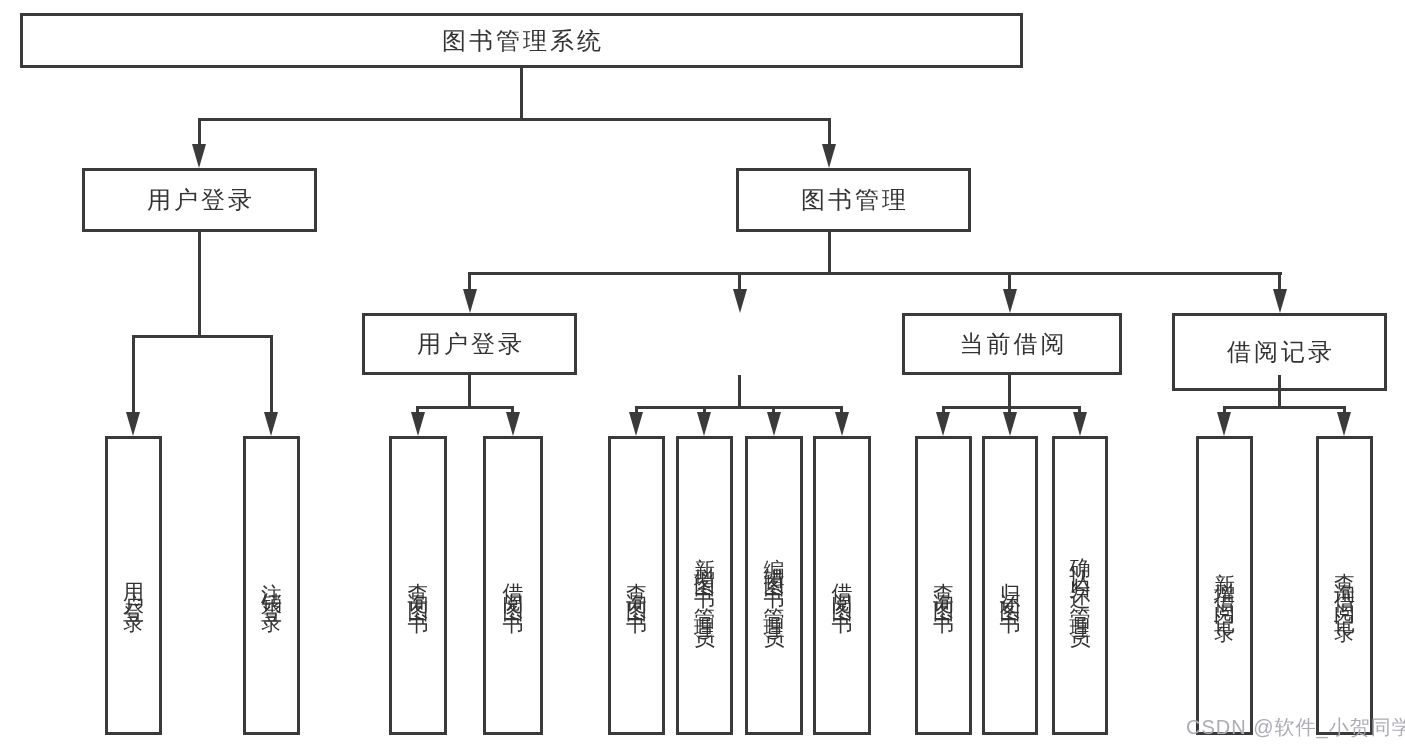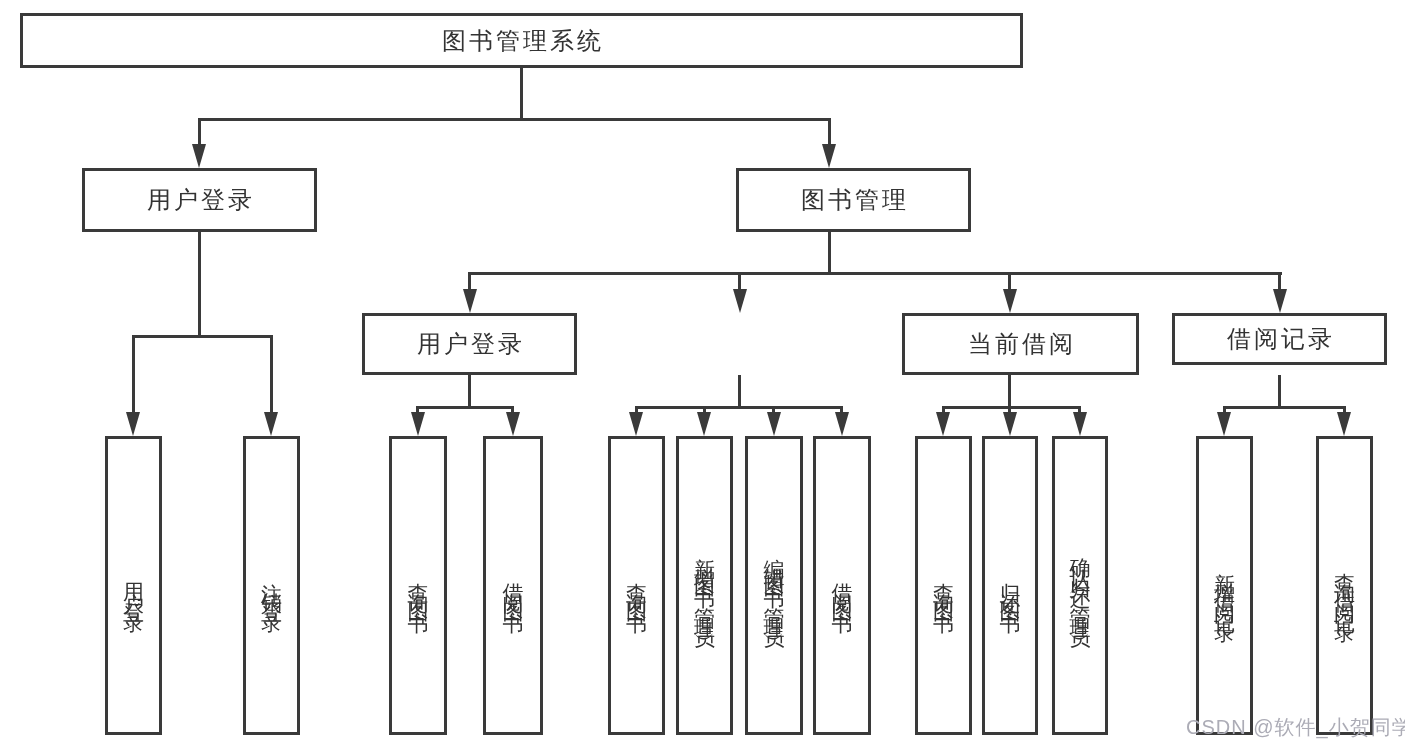--- a/index.html
+++ b/index.html
@@ -46,22 +46,22 @@
   <div class="vl" style="left:468px;top:272px;height:20px;"></div>
   <div class="ar" style="left:463px;top:289px;"></div>
   <div class="vl" style="left:738px;top:272px;height:20px;"></div>
   <div class="ar" style="left:733px;top:289px;"></div>
   <div class="vl" style="left:1008px;top:272px;height:20px;"></div>
   <div class="ar" style="left:1003px;top:289px;"></div>
   <div class="vl" style="left:1278px;top:272px;height:20px;"></div>
   <div class="ar" style="left:1273px;top:289px;"></div>
 
   <div class="node hnode" style="left:362px;top:313px;width:215px;height:62px;">用户登录</div>
-  <div class="node hnode" style="left:902px;top:313px;width:237px;height:62px;">当前借阅</div>
-  <div class="node hnode" style="left:1172px;top:313px;width:215px;height:52px;">借阅记录</div>
+  <div class="node hnode" style="left:902px;top:313px;width:220px;height:62px;">当前借阅</div>
+  <div class="node hnode" style="left:1172px;top:313px;width:215px;height:78px;">借阅记录</div>
 
   <div class="vl" style="left:468px;top:375px;height:34px;"></div>
   <div class="hl" style="left:416px;top:406px;width:98px;"></div>
   <div class="vl" style="left:416px;top:406px;height:8px;"></div>
   <div class="ar" style="left:411px;top:412px;"></div>
   <div class="vl" style="left:511px;top:406px;height:8px;"></div>
   <div class="ar" style="left:506px;top:412px;"></div>
 
   <div class="vl" style="left:738px;top:375px;height:34px;"></div>
   <div class="hl" style="left:635px;top:406px;width:207px;"></div>

